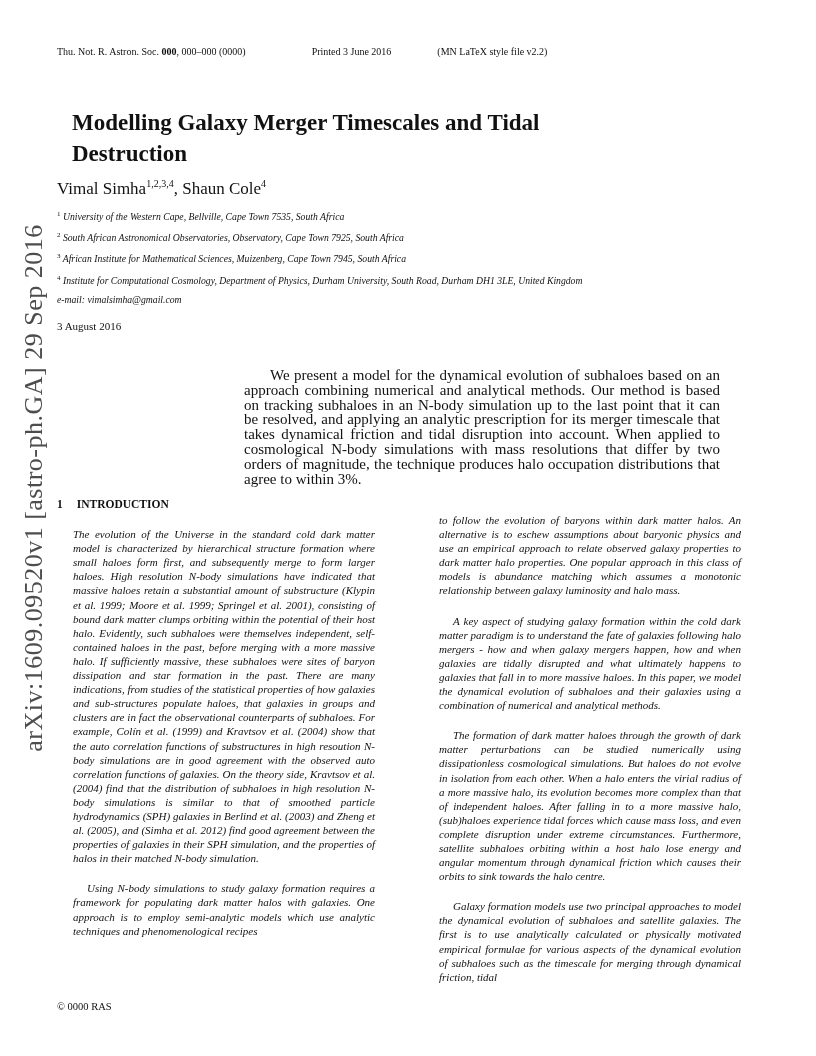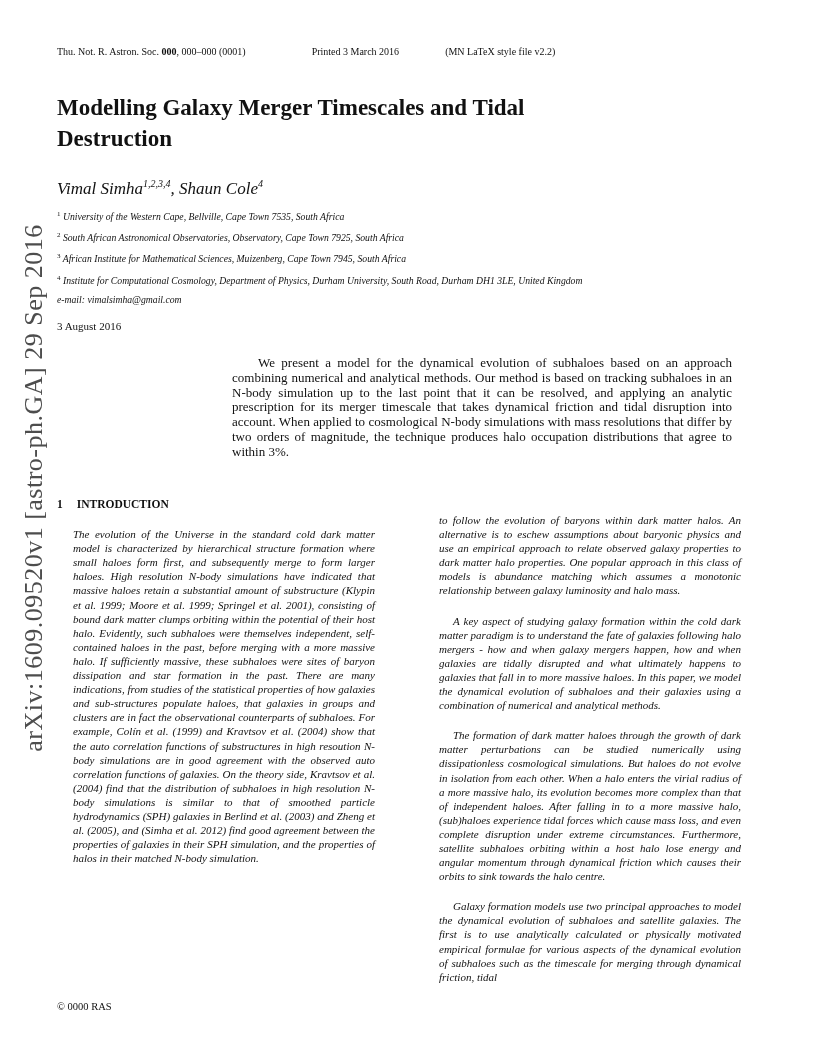--- a/index.html
+++ b/index.html
@@ -15,34 +15,34 @@
     letter-spacing:0.5px;
   }
   .header {
     position:absolute; left:57px; top:46px; width:700px;
     font-size:10px; white-space:nowrap;
   }
   .header .seg1 { margin-right:66px; }
   .header .seg2 { margin-right:46px; }
   .title {
     position:absolute; left:57px; top:92px; width:540px;
-    font-size:23px; font-weight:bold; line-height:1.35; margin:0;
+    font-size:23px; font-weight:bold; line-height:1.35; margin:15px;
   }
-  .authors { position:absolute; left:57px; top:178px; font-size:17px;font-style:italic; }
+  .authors { position:absolute; left:57px; top:178px; font-size:17px; }
   .authors sup { font-size:10px; }
   .affils {
     position:absolute; left:57px; top:205px; width:700px;
     font-style:italic; font-size:9.7px; line-height:19px;
   }
   .affils sup { font-size:7px; font-style:normal; }
   .date { position:absolute; left:57px; top:320px; font-size:11px; }
   .abstract { position:absolute; left:232px; top:356px; width:500px; }
   .abs-head { font-weight:bold; font-size:11.5px; margin-bottom:10px; }
   .abs-text {
-    margin:0; font-size:13px; line-height:14.8px;
+    margin:12px; font-size:15px; line-height:14.8px;
     text-align:justify; text-indent:26px;
   }
   .columns {
     position:absolute; left:57px; top:497px; width:700px;
     display:flex; gap:32px;
   }
   .col { width:334px; font-size:11px; line-height:14.1px; text-align:justify; }
   .sec-head { font-weight:bold; font-size:11.5px; margin-bottom:11px; }
   .sec-head .sec-num { margin-right:14px; }
   .col p { margin:16px; text-indent:14px;font-style:italic; }
@@ -51,21 +51,21 @@
   b { font-weight:bold; }
 </style>
 </head>
 <body>
 
 <div class="page">
 
   <div class="watermark">arXiv:1609.09520v1  [astro-ph.GA]  29 Sep 2016</div>
 
   <div class="header">
-    <span class="seg1"><span>Thu. Not. R. Astron. Soc. </span><b>000</b><span>, 000–000 (0001)</span></span><span class="seg2">Printed 3 March 2016</span><span>(MN LaTeX style file v2.2)</span>
+    <span class="seg1"><span>Thu. Not. R. Astron. Soc. </span><b>000</b><span>, 000–000 (0000)</span></span><span class="seg2">Printed 3 June 2016</span><span>(MN LaTeX style file v2.2)</span>
   </div>
 
   <h1 class="title">Modelling Galaxy Merger Timescales and Tidal Destruction</h1>
 
   <div class="authors">
     <span>Vimal Simha</span><sup>1,2,3,4</sup><span>, Shaun Cole</span><sup>4</sup>
   </div>
 
   <div class="affils">
     <div><sup>1</sup> <span>University of the Western Cape, Bellville, Cape Town 7535, South Africa</span></div>
@@ -80,20 +80,21 @@
   <div class="abstract">
     <p class="abs-text">We present a model for the dynamical evolution of subhaloes based on an approach combining numerical and analytical methods. Our method is based on tracking subhaloes in an N-body simulation up to the last point that it can be resolved, and applying an analytic prescription for its merger timescale that takes dynamical friction and tidal disruption into account. When applied to cosmological N-body simulations with mass resolutions that differ by two orders of magnitude, the technique produces halo occupation distributions that agree to within 3%.</p>
   </div>
 
   <div class="columns">
     <div class="col">
       <div class="sec-head">
         <span class="sec-num">1</span><span>INTRODUCTION</span>
       </div>
       <p class="noindent">The evolution of the Universe in the standard cold dark matter model is characterized by hierarchical structure formation where small haloes form first, and subsequently merge to form larger haloes. High resolution N-body simulations have indicated that massive haloes retain a substantial amount of substructure (Klypin et al. 1999; Moore et al. 1999; Springel et al. 2001), consisting of bound dark matter clumps orbiting within the potential of their host halo. Evidently, such subhaloes were themselves independent, self-contained haloes in the past, before merging with a more massive halo. If sufficiently massive, these subhaloes were sites of baryon dissipation and star formation in the past. There are many indications, from studies of the statistical properties of how galaxies and sub-structures populate haloes, that galaxies in groups and clusters are in fact the observational counterparts of subhaloes. For example, Colín et al. (1999) and Kravtsov et al. (2004) show that the auto correlation functions of substructures in high resoution N-body simulations are in good agreement with the observed auto correlation functions of galaxies. On the theory side, Kravtsov et al. (2004) find that the distribution of subhaloes in high resolution N-body simulations is similar to that of smoothed particle hydrodynamics (SPH) galaxies in Berlind et al. (2003) and Zheng et al. (2005), and (Simha et al. 2012) find good agreement between the properties of galaxies in their SPH simulation, and the properties of halos in their matched N-body simulation.</p>
+      <p>Using N-body simulations to study galaxy formation requires a framework for populating dark matter halos with galaxies. One approach is to employ semi-analytic models which use analytic techniques and phenomenological recipes</p>
     </div>
     <div class="col">
       <p class="noindent">to follow the evolution of baryons within dark matter halos. An alternative is to eschew assumptions about baryonic physics and use an empirical approach to relate observed galaxy properties to dark matter halo properties. One popular approach in this class of models is abundance matching which assumes a monotonic relationship between galaxy luminosity and halo mass.</p>
       <p>A key aspect of studying galaxy formation within the cold dark matter paradigm is to understand the fate of galaxies following halo mergers - how and when galaxy mergers happen, how and when galaxies are tidally disrupted and what ultimately happens to galaxies that fall in to more massive haloes. In this paper, we model the dynamical evolution of subhaloes and their galaxies using a combination of numerical and analytical methods.</p>
       <p>The formation of dark matter haloes through the growth of dark matter perturbations can be studied numerically using dissipationless cosmological simulations. But haloes do not evolve in isolation from each other. When a halo enters the virial radius of a more massive halo, its evolution becomes more complex than that of independent haloes. After falling in to a more massive halo, (sub)haloes experience tidal forces which cause mass loss, and even complete disruption under extreme circumstances. Furthermore, satellite subhaloes orbiting within a host halo lose energy and angular momentum through dynamical friction which causes their orbits to sink towards the halo centre.</p>
       <p>Galaxy formation models use two principal approaches to model the dynamical evolution of subhaloes and satellite galaxies. The first is to use analytically calculated or physically motivated empirical formulae for various aspects of the dynamical evolution of subhaloes such as the timescale for merging through dynamical friction, tidal</p>
     </div>
   </div>
 
   <div class="footer">© 0000 RAS</div>

